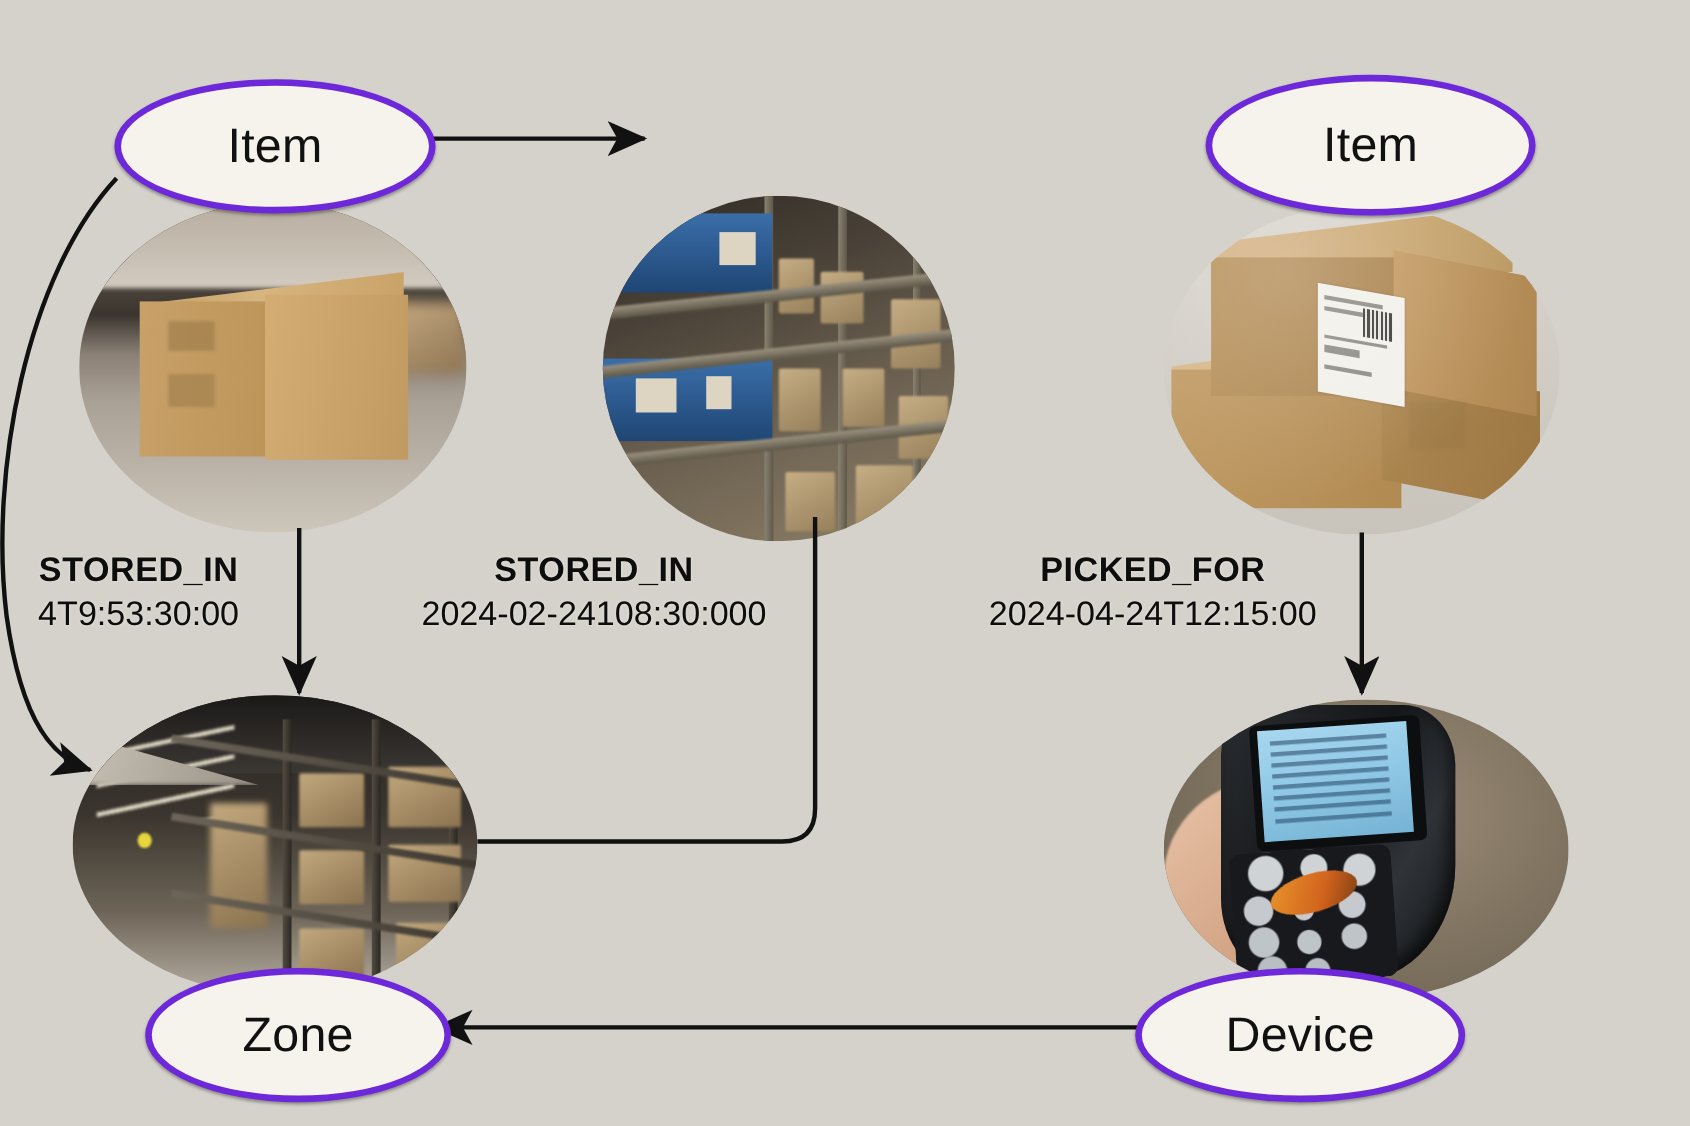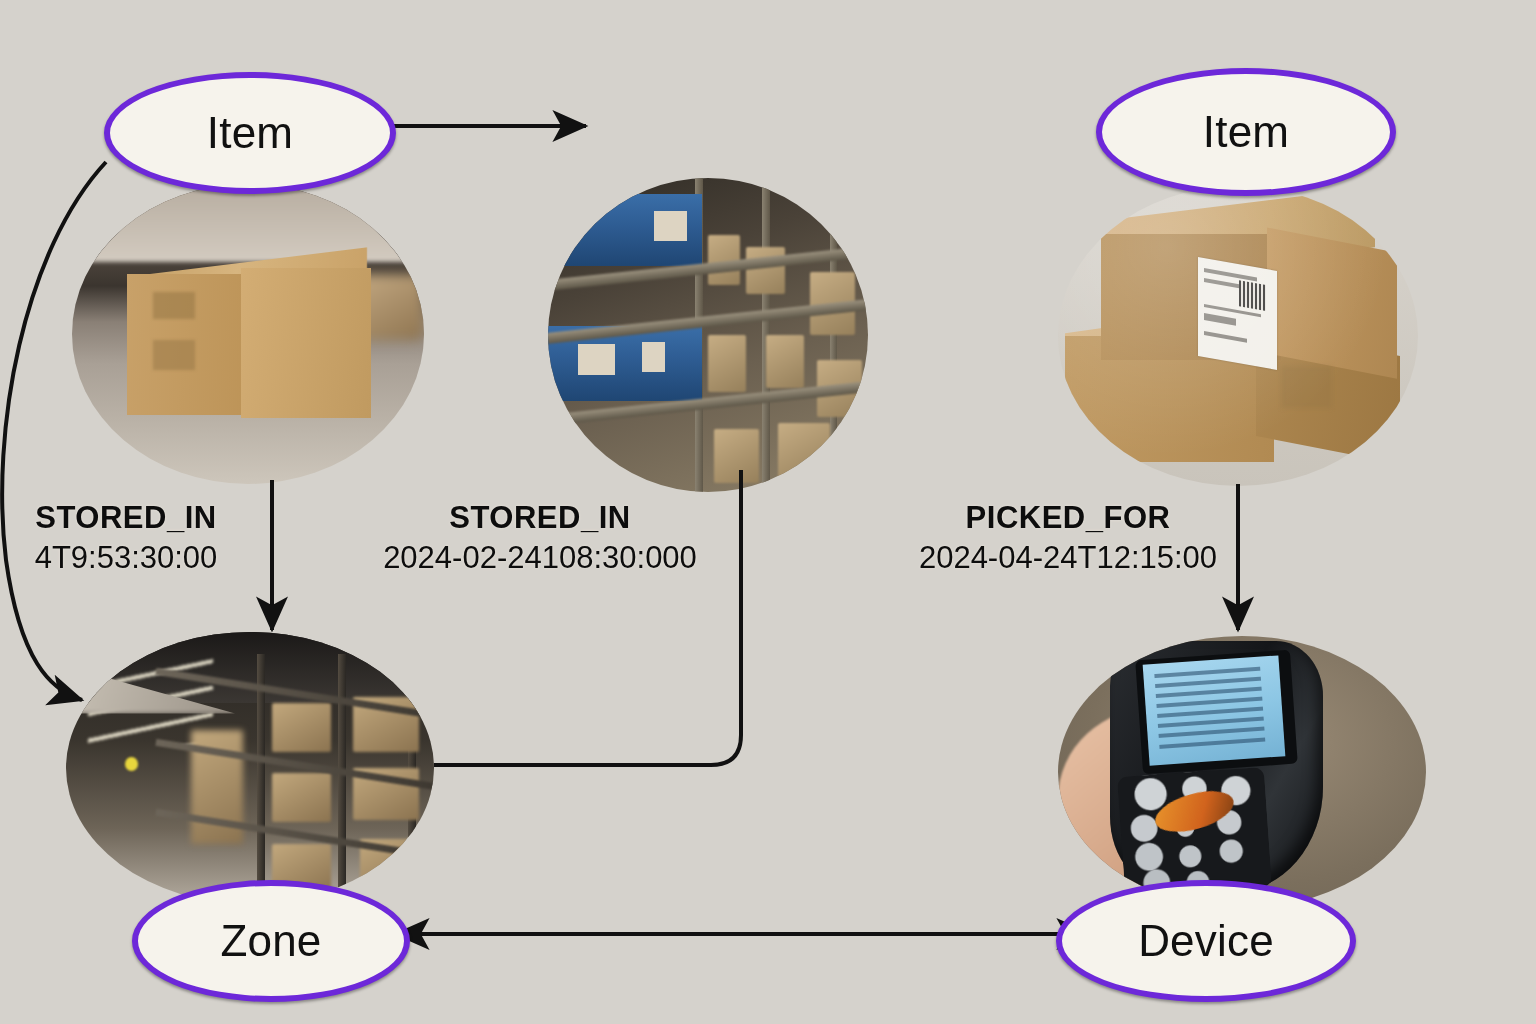--- a/index.html
+++ b/index.html
@@ -441,33 +441,33 @@
 
 
   <div class="node" style="left:1096px; top:68px; width:288px; height:116px;">
     <span>Item</span>
   </div>
 
   <div class="node" style="left:132px; top:880px; width:266px; height:110px;">
     <span>Zone</span>
   </div>
 
-  <div class="node" style="left:1056px; top:880px; width:288px; height:110px;">
+  <div class="node" style="left:1032px; top:880px; width:288px; height:110px;">
     <span>Device</span>
   </div>
 
   <div class="edge-label" style="left:-14px; top:500px; width:280px;">
     <span class="rel">STORED_IN</span>
     <span class="ts">4T9:53:30:00</span>
   </div>
 
   <div class="edge-label" style="left:340px; top:500px; width:400px;">
     <span class="rel">STORED_IN</span>
     <span class="ts">2024-02-24108:30:000</span>
   </div>
 
-  <div class="edge-label" style="left:858px; top:500px; width:420px;">
+  <div class="edge-label" style="left:838px; top:500px; width:420px;">
     <span class="rel">PICKED_FOR</span>
     <span class="ts">2024-04-24T12:15:00</span>
   </div>
 
 
 </div>
 
 </body></html>

